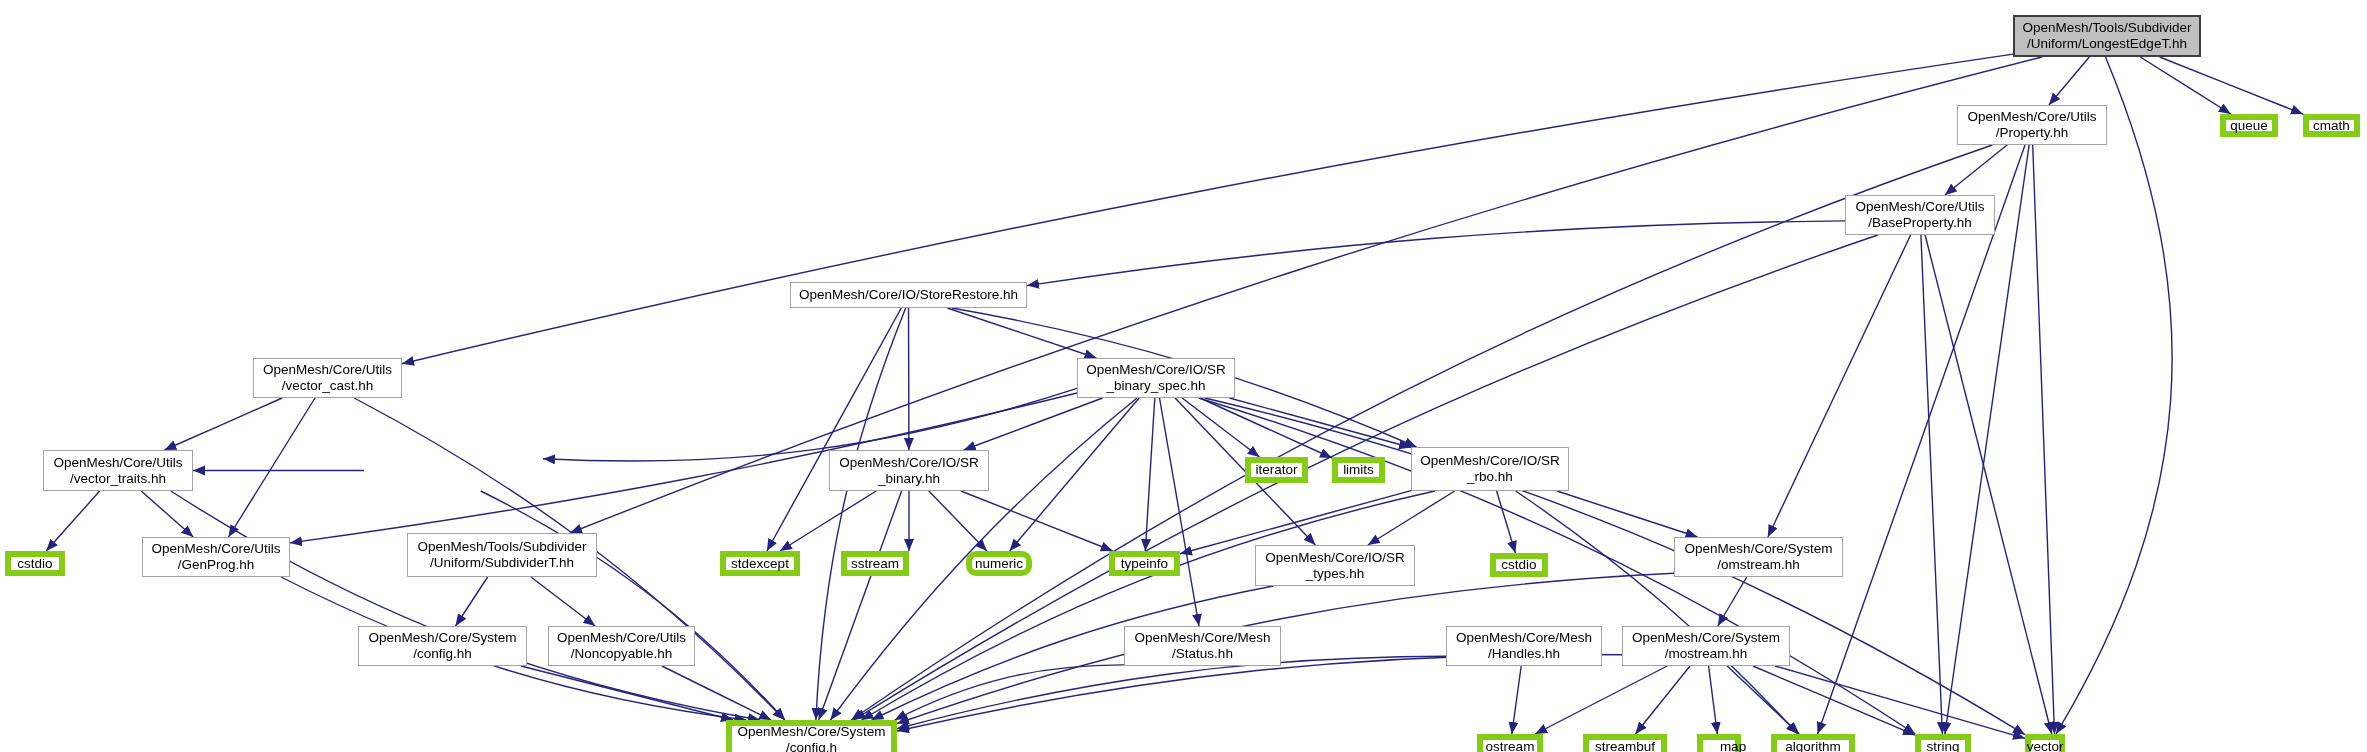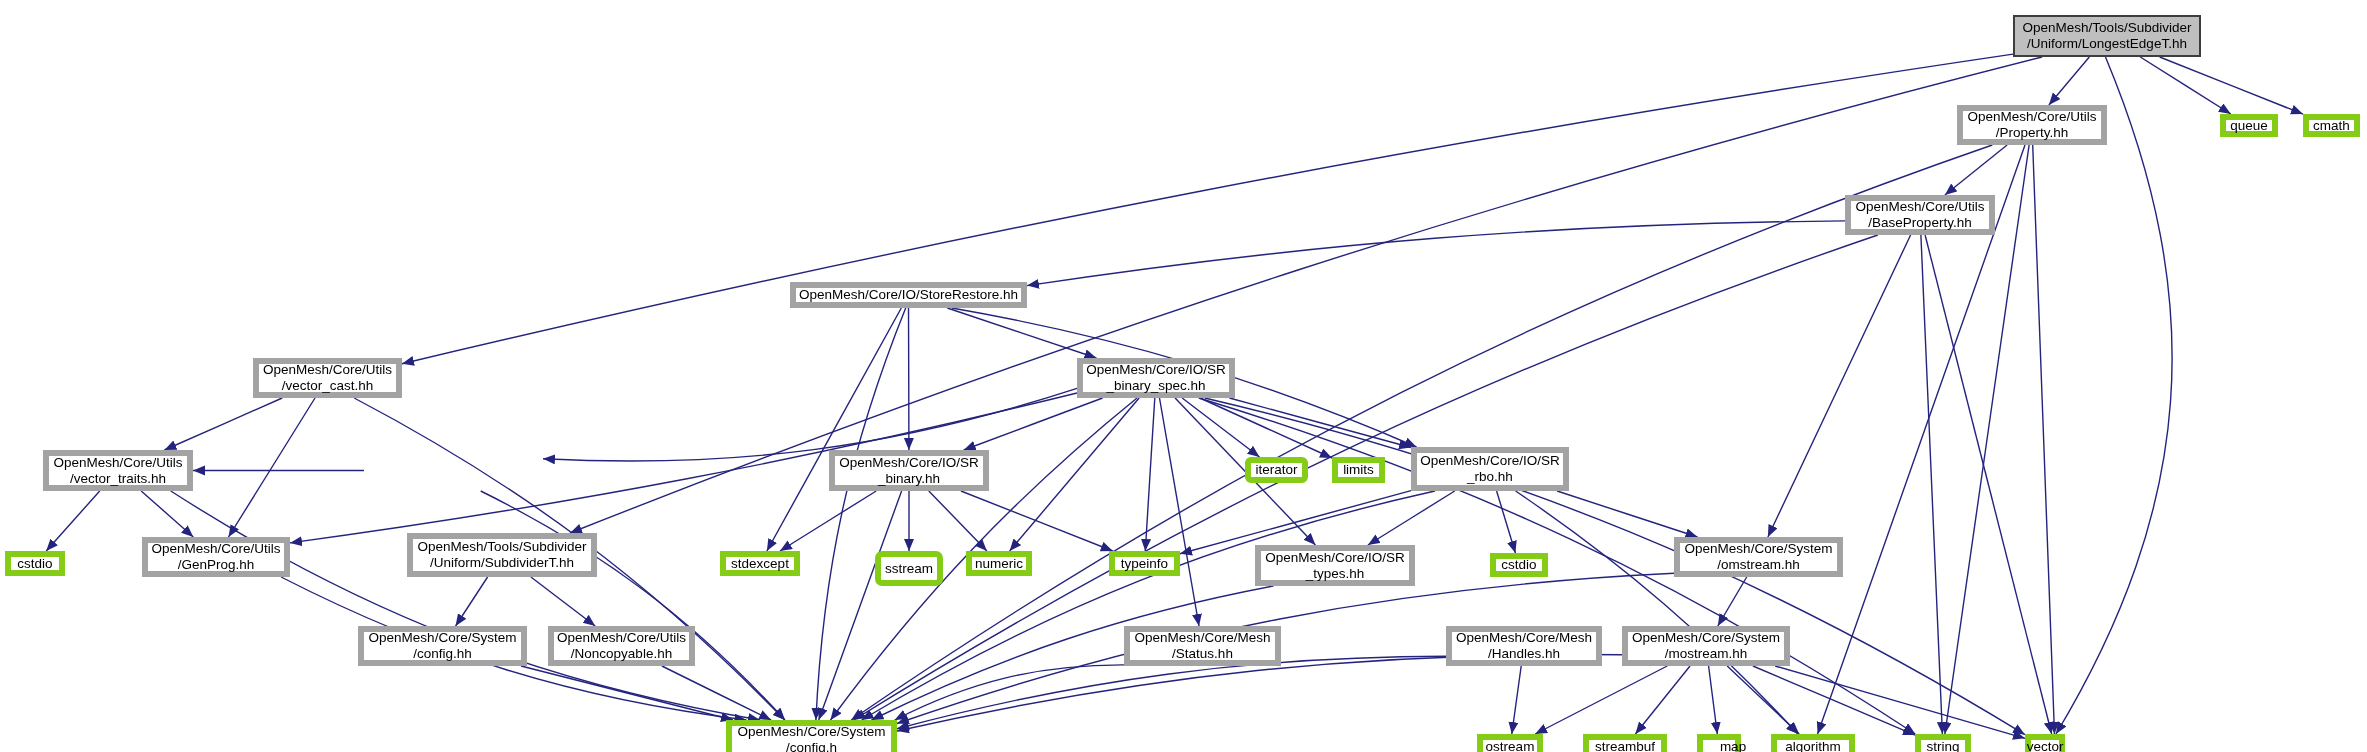--- a/index.html
+++ b/index.html
@@ -17,21 +17,21 @@
     box-sizing:border-box;
     display:flex; align-items:center; justify-content:center;
     text-align:center;
     background:#ffffff;
     color:#000000;
     font-size:13.5px;
     line-height:16px;
     white-space:pre-line;
     cursor:default;
   }
-  .node.linked { border:6px solid #a3a3a3; }
+  .node.linked { border:1px solid #a3a3a3; }
   .node.system { border:6px solid #84cc16; }
   .node.main   { background:#bfbfbf; border:2px solid #3d3d3d; font-weight:normal; }
 </style>
 </head>
 <body>
 
 <div id="canvas">
   <svg id="edges" xmlns="http://www.w3.org/2000/svg" viewBox="0 0 2367 752">
       <defs>
         <marker id="arrow" markerUnits="userSpaceOnUse" markerWidth="13" markerHeight="11" refX="12" refY="5" orient="auto">
@@ -120,32 +120,32 @@
 /BaseProperty.hh</span></div>
     <div class="node linked" style="left: 790px; top: 272px; width: 237px; height: 26px;"><span>OpenMesh/Core/IO/StoreRestore.hh</span></div>
     <div class="node linked" style="left: 253px; top: 348px; width: 149px; height: 40px;"><span>OpenMesh/Core/Utils
 /vector_cast.hh</span></div>
     <div class="node linked" style="left: 1077px; top: 348px; width: 158px; height: 40px;"><span>OpenMesh/Core/IO/SR
 _binary_spec.hh</span></div>
     <div class="node linked" style="left: 43px; top: 440px; width: 150px; height: 41px;"><span>OpenMesh/Core/Utils
 /vector_traits.hh</span></div>
     <div class="node linked" style="left: 829px; top: 440px; width: 160px; height: 41px;"><span>OpenMesh/Core/IO/SR
 _binary.hh</span></div>
-    <div class="node system" style="left: 1245px; top: 447px; width: 63px; height: 26px; border-radius: 6px;"><span>iterator</span></div>
+    <div class="node system" style="left: 1245px; top: 447px; width: 63px; height: 26px;"><span>iterator</span></div>
     <div class="node system" style="left: 1332px; top: 447px; width: 53px; height: 26px;"><span>limits</span></div>
     <div class="node linked" style="left: 1411px; top: 437px; width: 158px; height: 44px;"><span>OpenMesh/Core/IO/SR
 _rbo.hh</span></div>
     <div class="node system" style="left: 5px; top: 541px; width: 60px; height: 25px;"><span>cstdio</span></div>
     <div class="node linked" style="left: 142px; top: 527px; width: 148px; height: 40px;"><span>OpenMesh/Core/Utils
 /GenProg.hh</span></div>
     <div class="node linked" style="left: 407px; top: 523px; width: 190px; height: 44px;"><span>OpenMesh/Tools/Subdivider
 /Uniform/SubdividerT.hh</span></div>
     <div class="node system" style="left: 720px; top: 541px; width: 80px; height: 25px;"><span>stdexcept</span></div>
-    <div class="node system" style="left: 875px; top: 541px; width: 68px; height: 35px; border-radius: 7px;"><span>sstream</span></div>
-    <div class="node system" style="left: 966px; top: 541px; width: 66px; height: 25px;"><span>numeric</span></div>
+    <div class="node system" style="left: 841px; top: 541px; width: 68px; height: 25px;"><span>sstream</span></div>
+    <div class="node system" style="left: 966px; top: 541px; width: 66px; height: 25px; border-radius: 10px;"><span>numeric</span></div>
     <div class="node system" style="left: 1109px; top: 541px; width: 71px; height: 25px;"><span>typeinfo</span></div>
     <div class="node linked" style="left: 1255px; top: 535px; width: 160px; height: 41px;"><span>OpenMesh/Core/IO/SR
 _types.hh</span></div>
     <div class="node system" style="left: 1490px; top: 543px; width: 58px; height: 24px;"><span>cstdio</span></div>
     <div class="node linked" style="left: 1674px; top: 527px; width: 169px; height: 40px;"><span>OpenMesh/Core/System
 /omstream.hh</span></div>
     <div class="node linked" style="left: 358px; top: 616px; width: 169px; height: 40px;"><span>OpenMesh/Core/System
 /config.hh</span></div>
     <div class="node linked" style="left: 548px; top: 616px; width: 147px; height: 40px;"><span>OpenMesh/Core/Utils
 /Noncopyable.hh</span></div>

